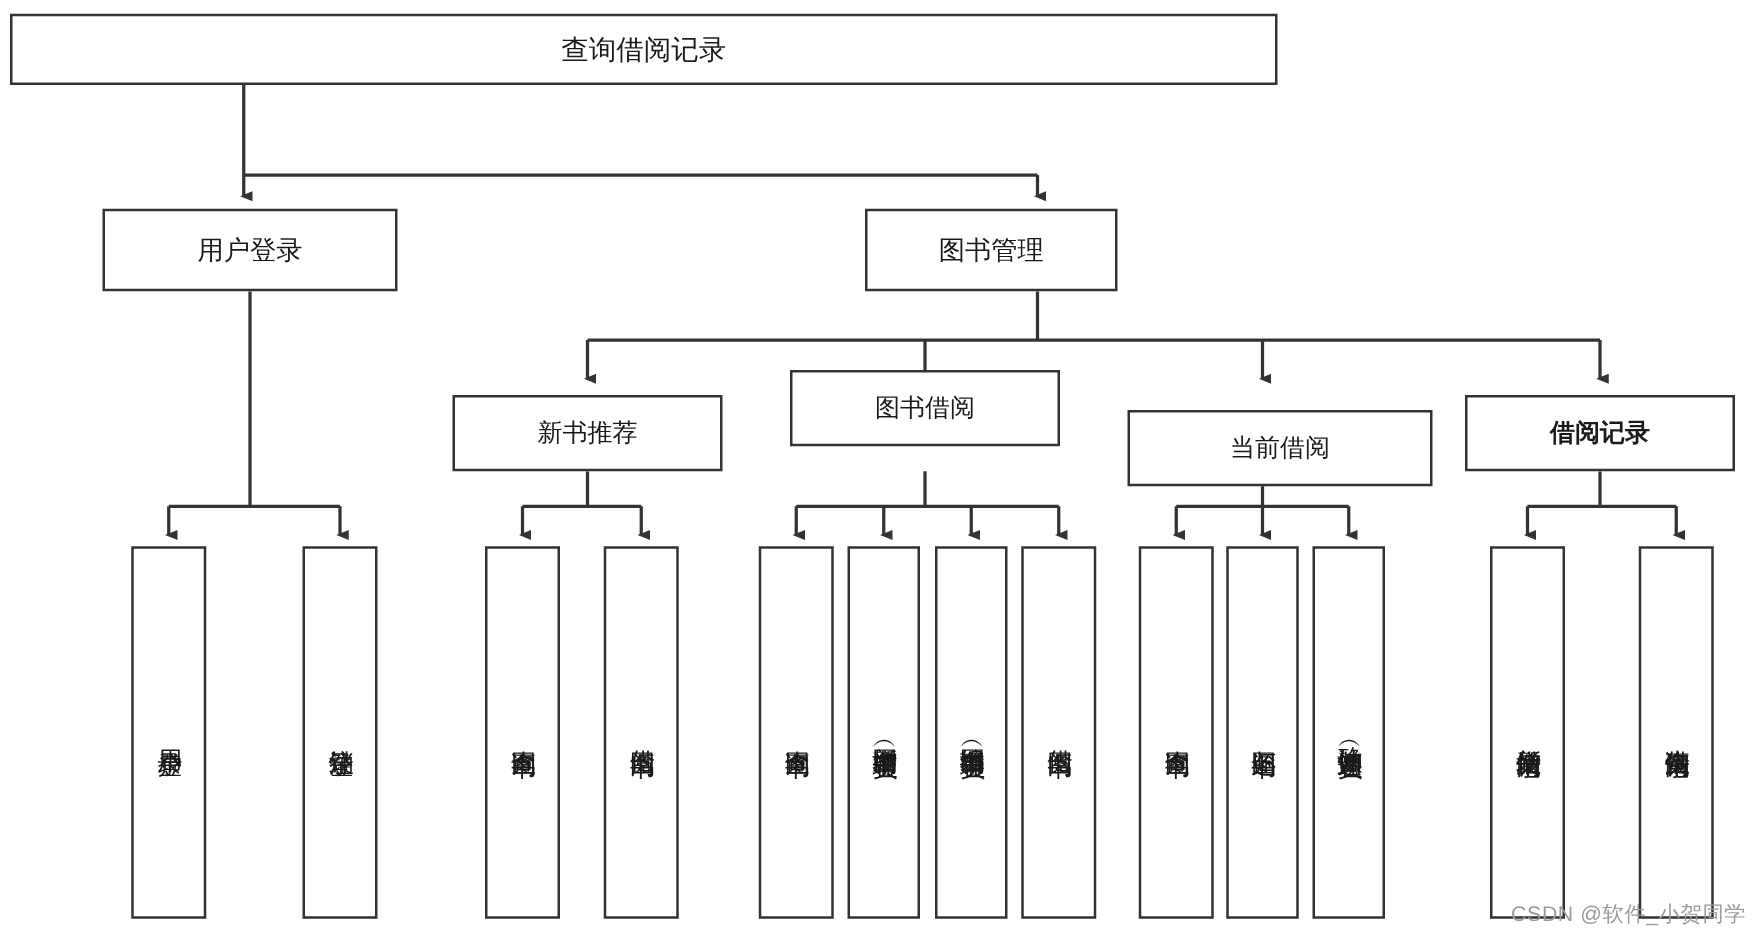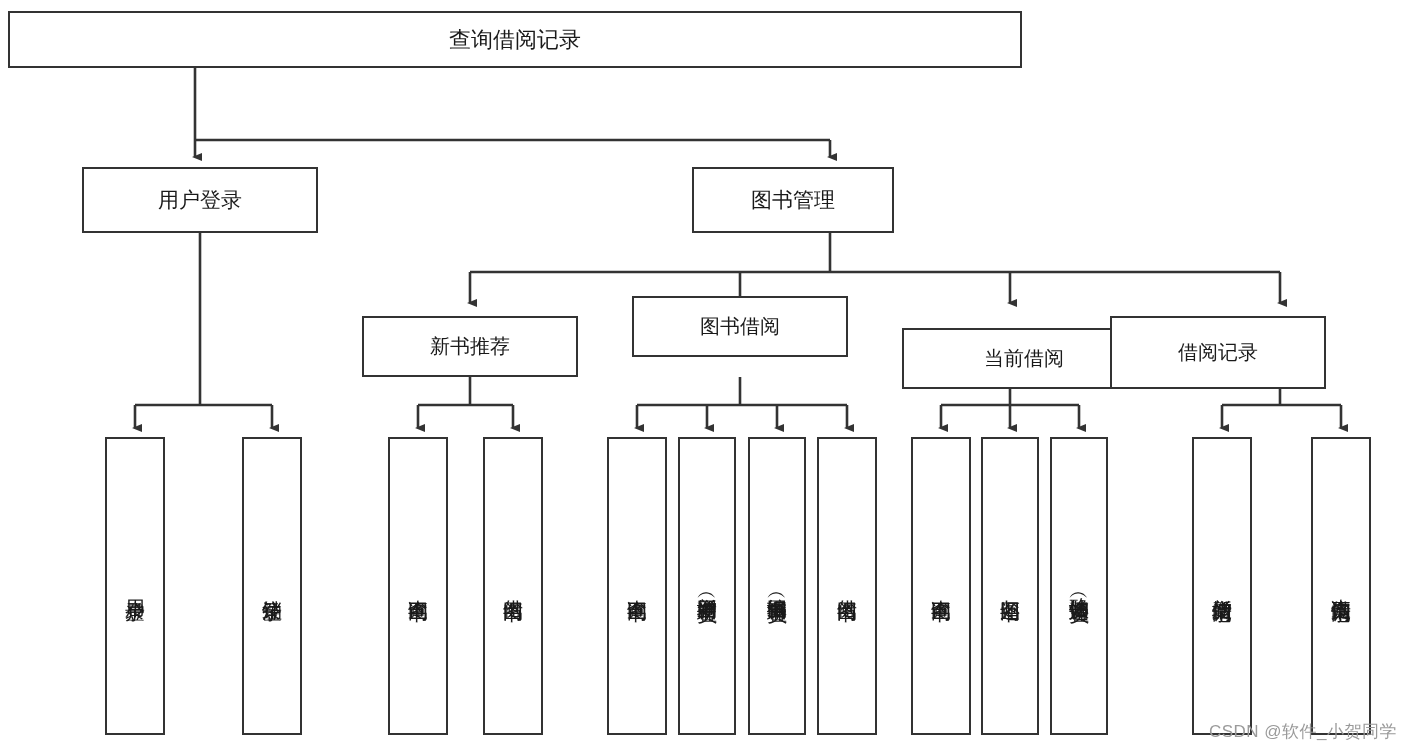--- a/index.html
+++ b/index.html
@@ -140,21 +140,21 @@
 
   <div class="node level2" style="left:362px; top:316px; width:216px; height:61px;">
     <span class="htext">新书推荐</span>
   </div>
   <div class="node level2" style="left:632px; top:296px; width:216px; height:61px;">
     <span class="htext">图书借阅</span>
   </div>
   <div class="node level2" style="left:902px; top:328px; width:244px; height:61px;">
     <span class="htext">当前借阅</span>
   </div>
-  <div class="node level2" style="left:1110px; top:316px; width:216px; height:73px;">
+  <div class="node level2" style="left:1172px; top:316px; width:216px; height:61px;font-weight:bold;">
     <span class="htext">借阅记录</span>
   </div>
 
   <div class="node leaf" style="left:105px; top:437px; width:60px; height:298px;">
     <span class="vtext">用户登录</span>
   </div>
   <div class="node leaf" style="left:242px; top:437px; width:60px; height:298px;">
     <span class="vtext">注销登录</span>
   </div>
 

